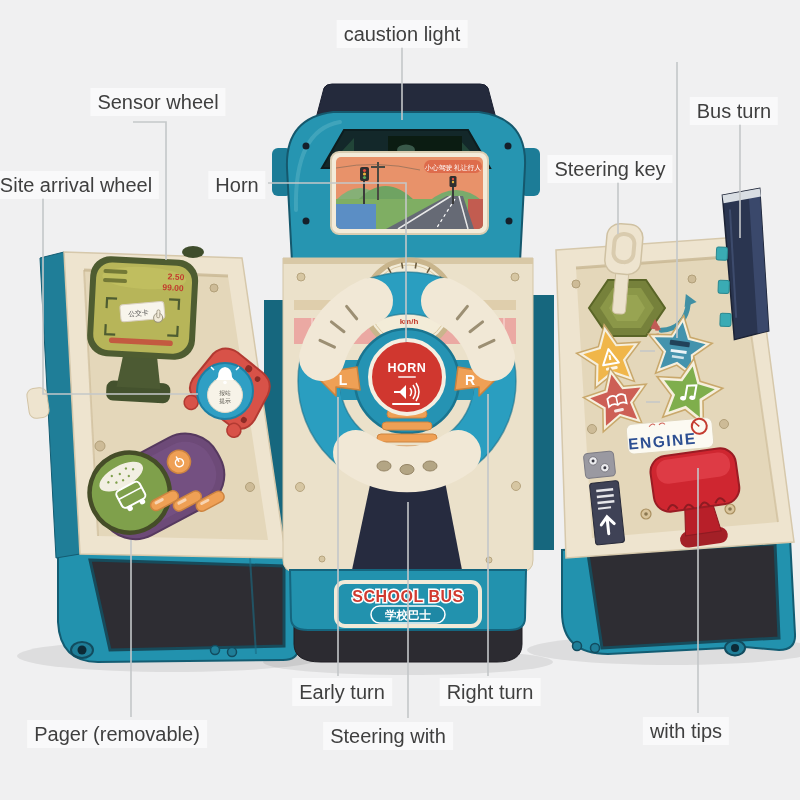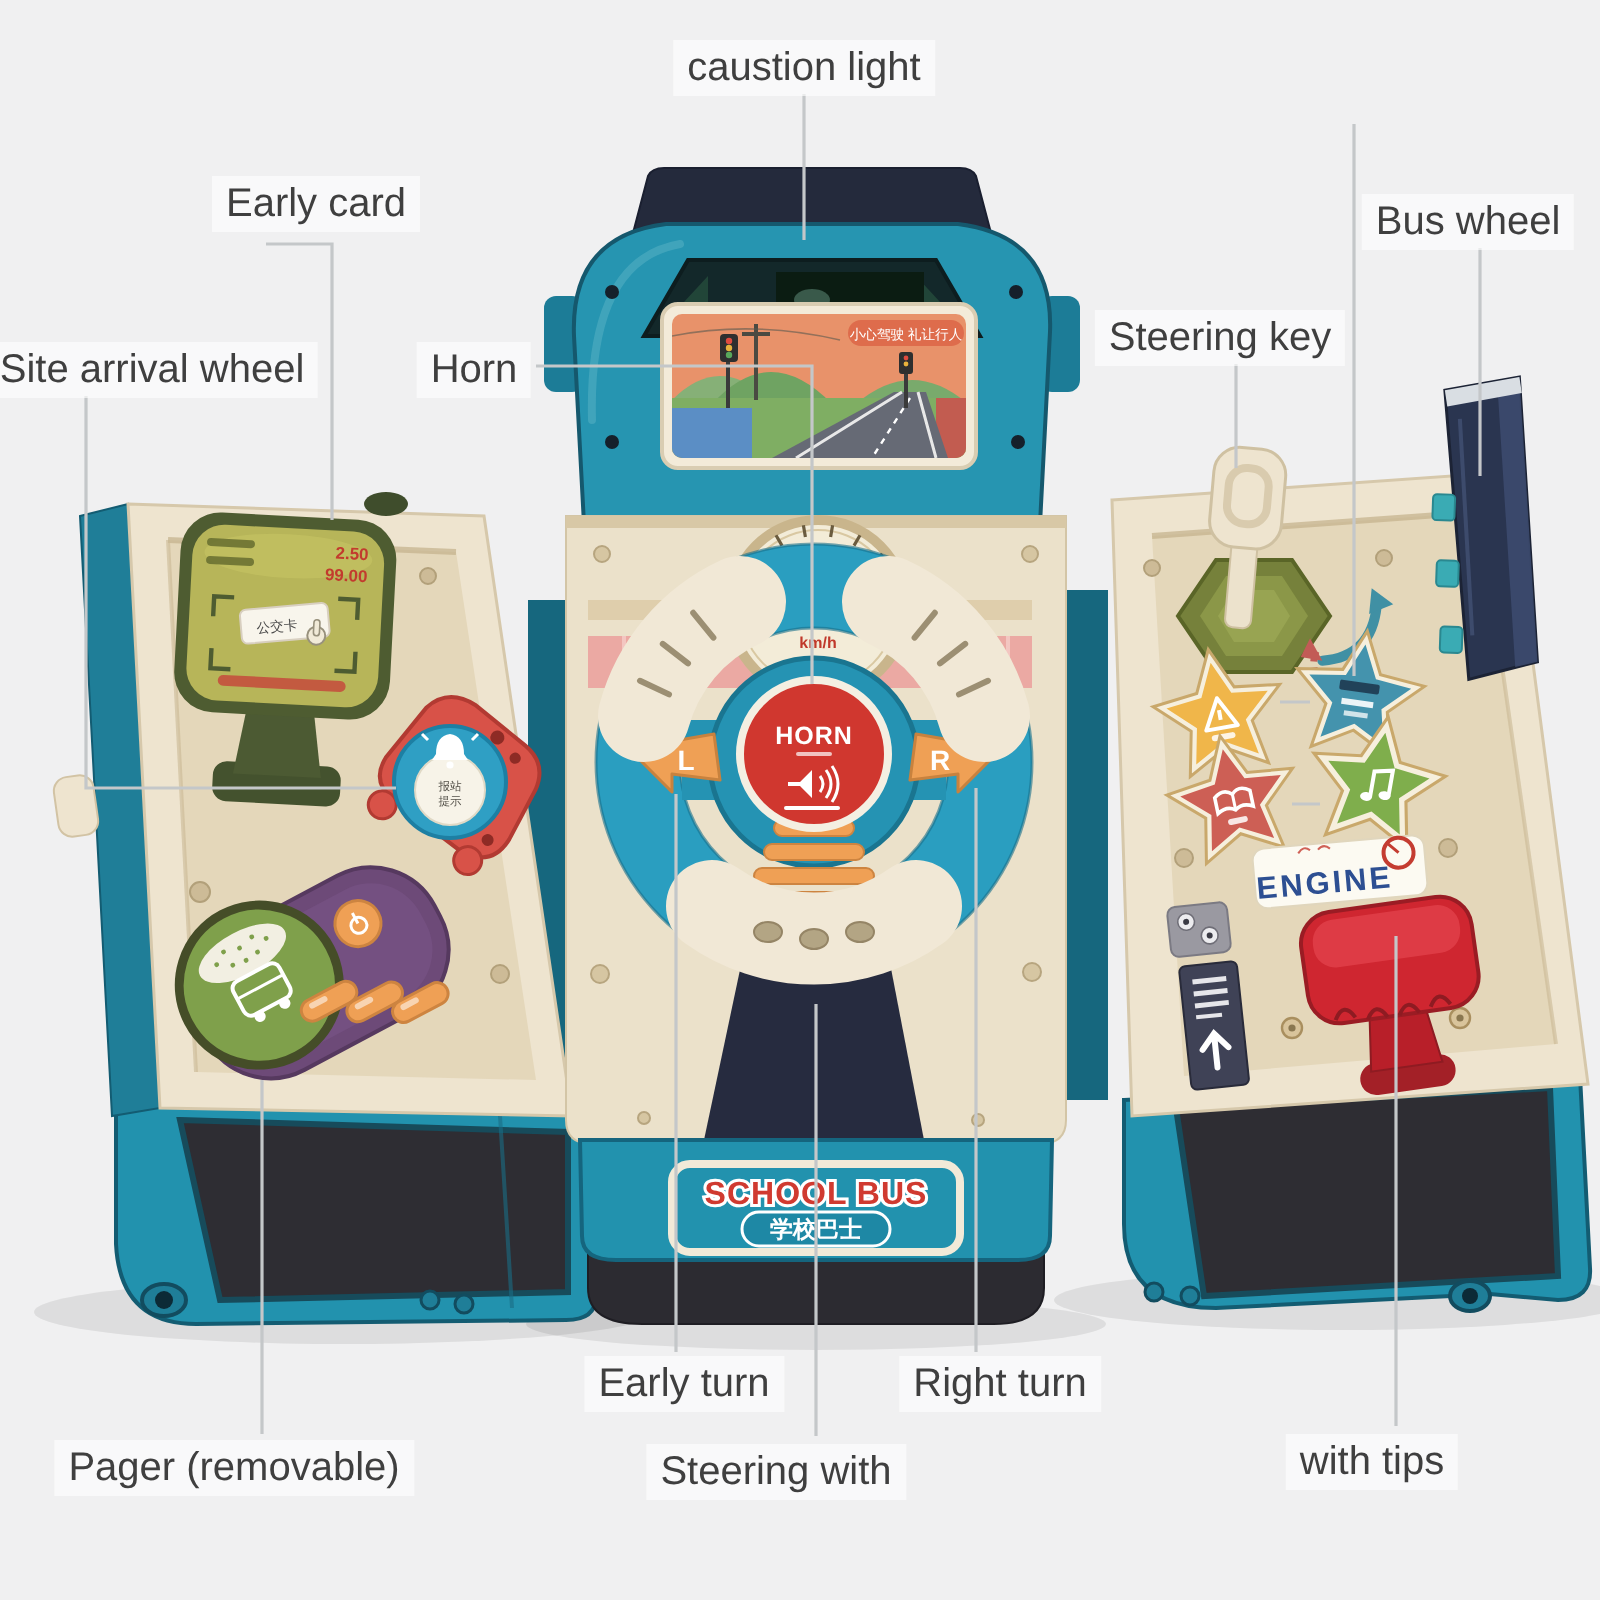--- a/index.html
+++ b/index.html
@@ -398,24 +398,24 @@
     <path class="cl" d="M618,182 L618,234"></path>
     <path class="cl" d="M338,397 L338,676"></path>
     <path class="cl" d="M488,394 L488,676"></path>
     <path class="cl" d="M408,502 L408,718"></path>
     <path class="cl" d="M131,540 L131,717"></path>
     <path class="cl" d="M698,468 L698,713"></path>
   </g>
 </svg>
 
 <div class="callout" style="left:402px;top:20px">caustion light</div>
-<div class="callout" style="left:158px;top:88px">Early card</div>
-<div class="callout" style="left:734px;top:97px">Bus wheel</div>
+<div class="callout" style="left:158px;top:88px">Sensor wheel</div>
+<div class="callout" style="left:734px;top:97px">Bus turn</div>
 <div class="callout" style="left:76px;top:171px">Site arrival wheel</div>
 <div class="callout" style="left:237px;top:171px">Horn</div>
 <div class="callout" style="left:610px;top:155px">Steering key</div>
 <div class="callout" style="left:342px;top:678px">Early turn</div>
-<div class="callout" style="left:500px;top:678px">Right turn</div>
+<div class="callout" style="left:490px;top:678px">Right turn</div>
 <div class="callout" style="left:388px;top:722px">Steering with</div>
 <div class="callout" style="left:117px;top:720px">Pager (removable)</div>
 <div class="callout" style="left:686px;top:717px">with tips</div>
 
 </div>
 
 </body></html>

